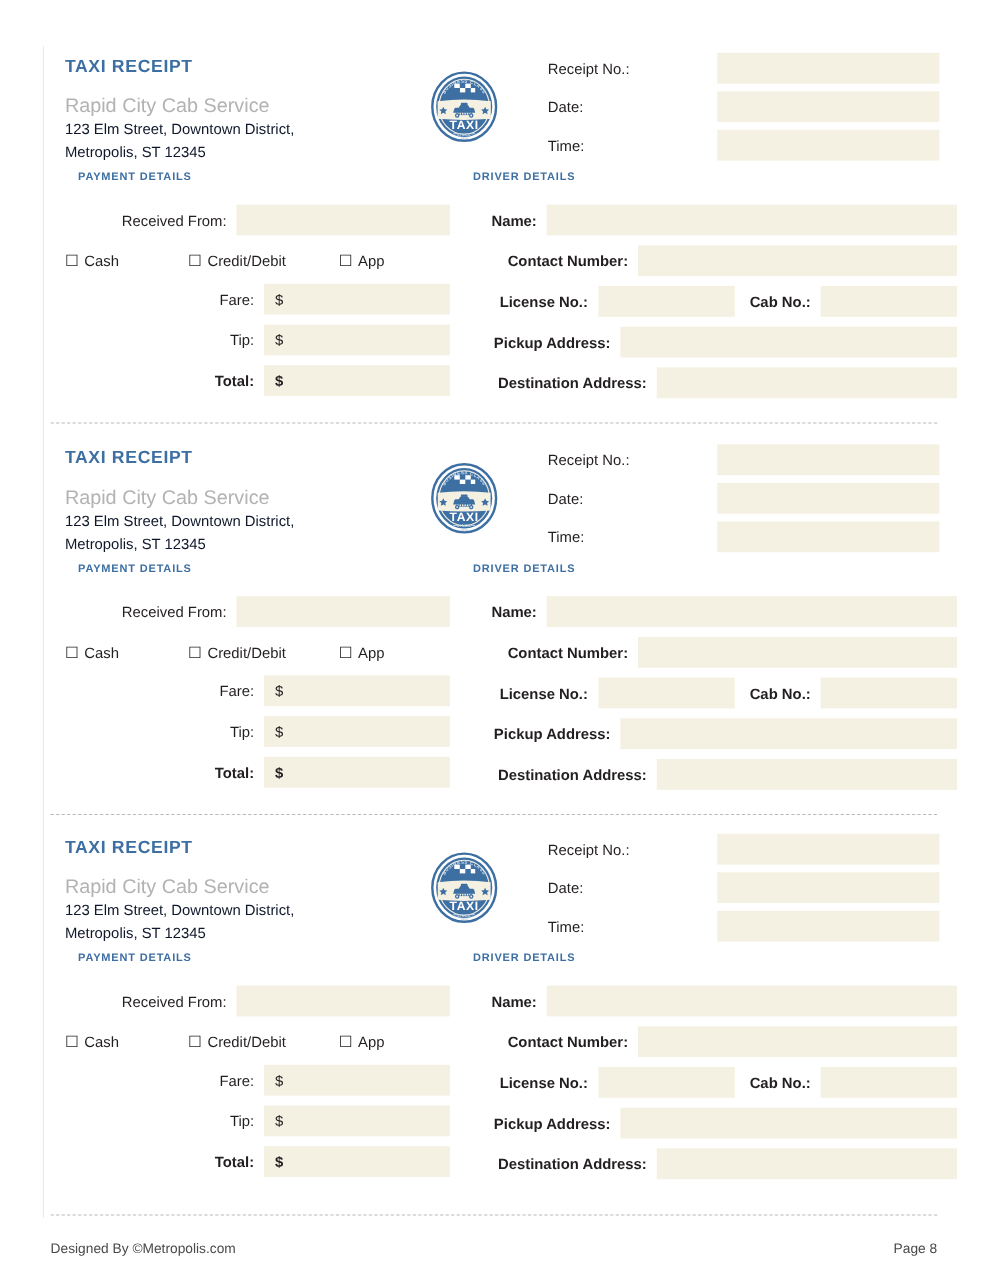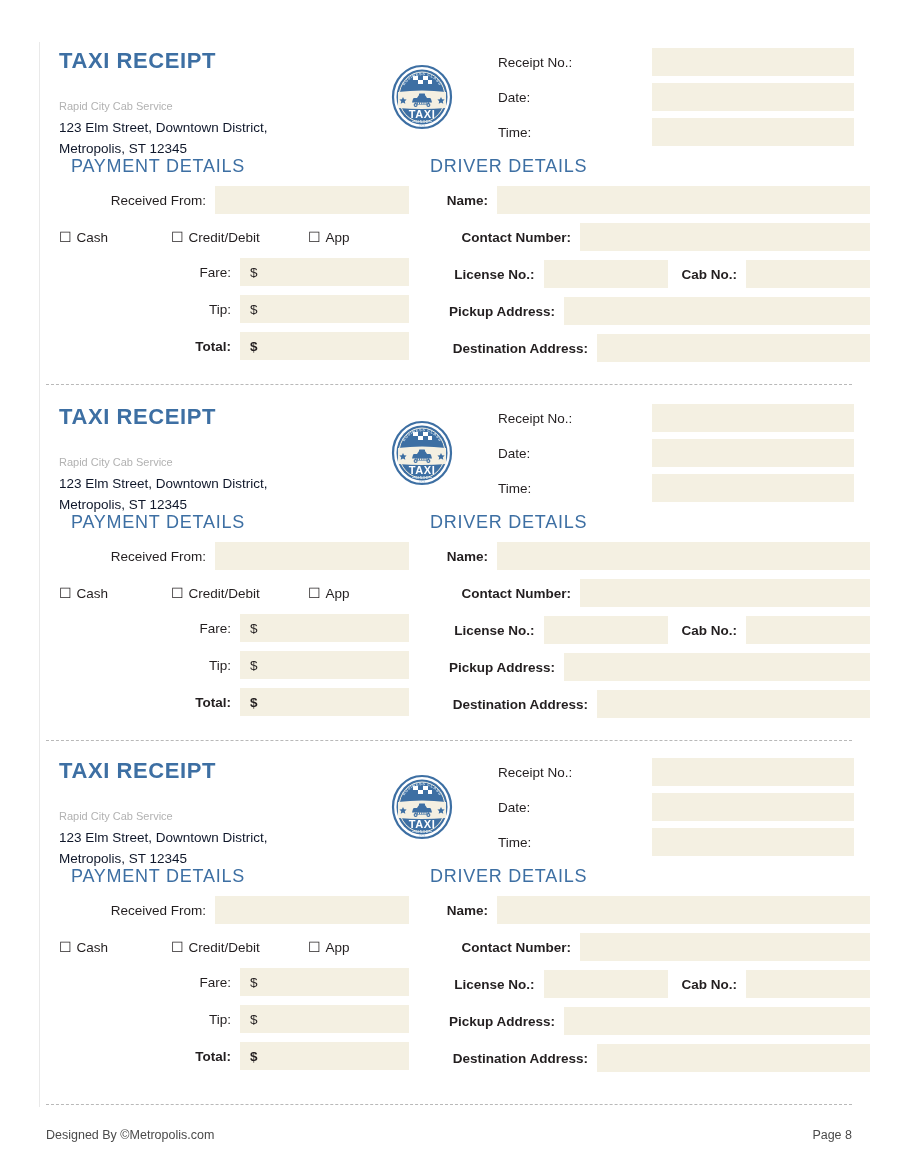--- a/index.html
+++ b/index.html
@@ -47,33 +47,33 @@
   .rc-head {
     position: relative;
     height: 108px;
   }
   .brand-block {
     position: absolute;
     left: 13px;
     top: 0;
   }
   .rc-title {
-    font-size: 22px;
+    font-size: 16px;
     font-weight: bold;
     letter-spacing: 0.6px;
     color: #3d6fa3;
     line-height: 26px;
     margin: 0;
     white-space: nowrap;
   }
   .rc-company {
-    font-size: 11px;
+    font-size: 18px;
     color: #b2b2b2;
     line-height: 21px;
-    margin-top: 22px;
+    margin-top: 12px;
     white-space: nowrap;
   }
   .rc-addr {
     font-size: 13.5px;
     color: #0f172a;
     line-height: 21px;
     white-space: nowrap;
   }
 
   
@@ -112,22 +112,22 @@
   }
 
   
   .sec-heads {
     position: relative;
     height: 30px;
   }
   .sec-head {
     position: absolute;
     top: 0;
-    font-size: 18px;
-    font-weight: normal;
+    font-size: 10px;
+    font-weight: bold;
     letter-spacing: 0.75px;
     color: #3d6fa3;
     white-space: nowrap;
     padding-left: 12px;
   }
   .sec-head.left  { left: 13px; }
   .sec-head.right { left: 372px; }
 
   
   .cols {

